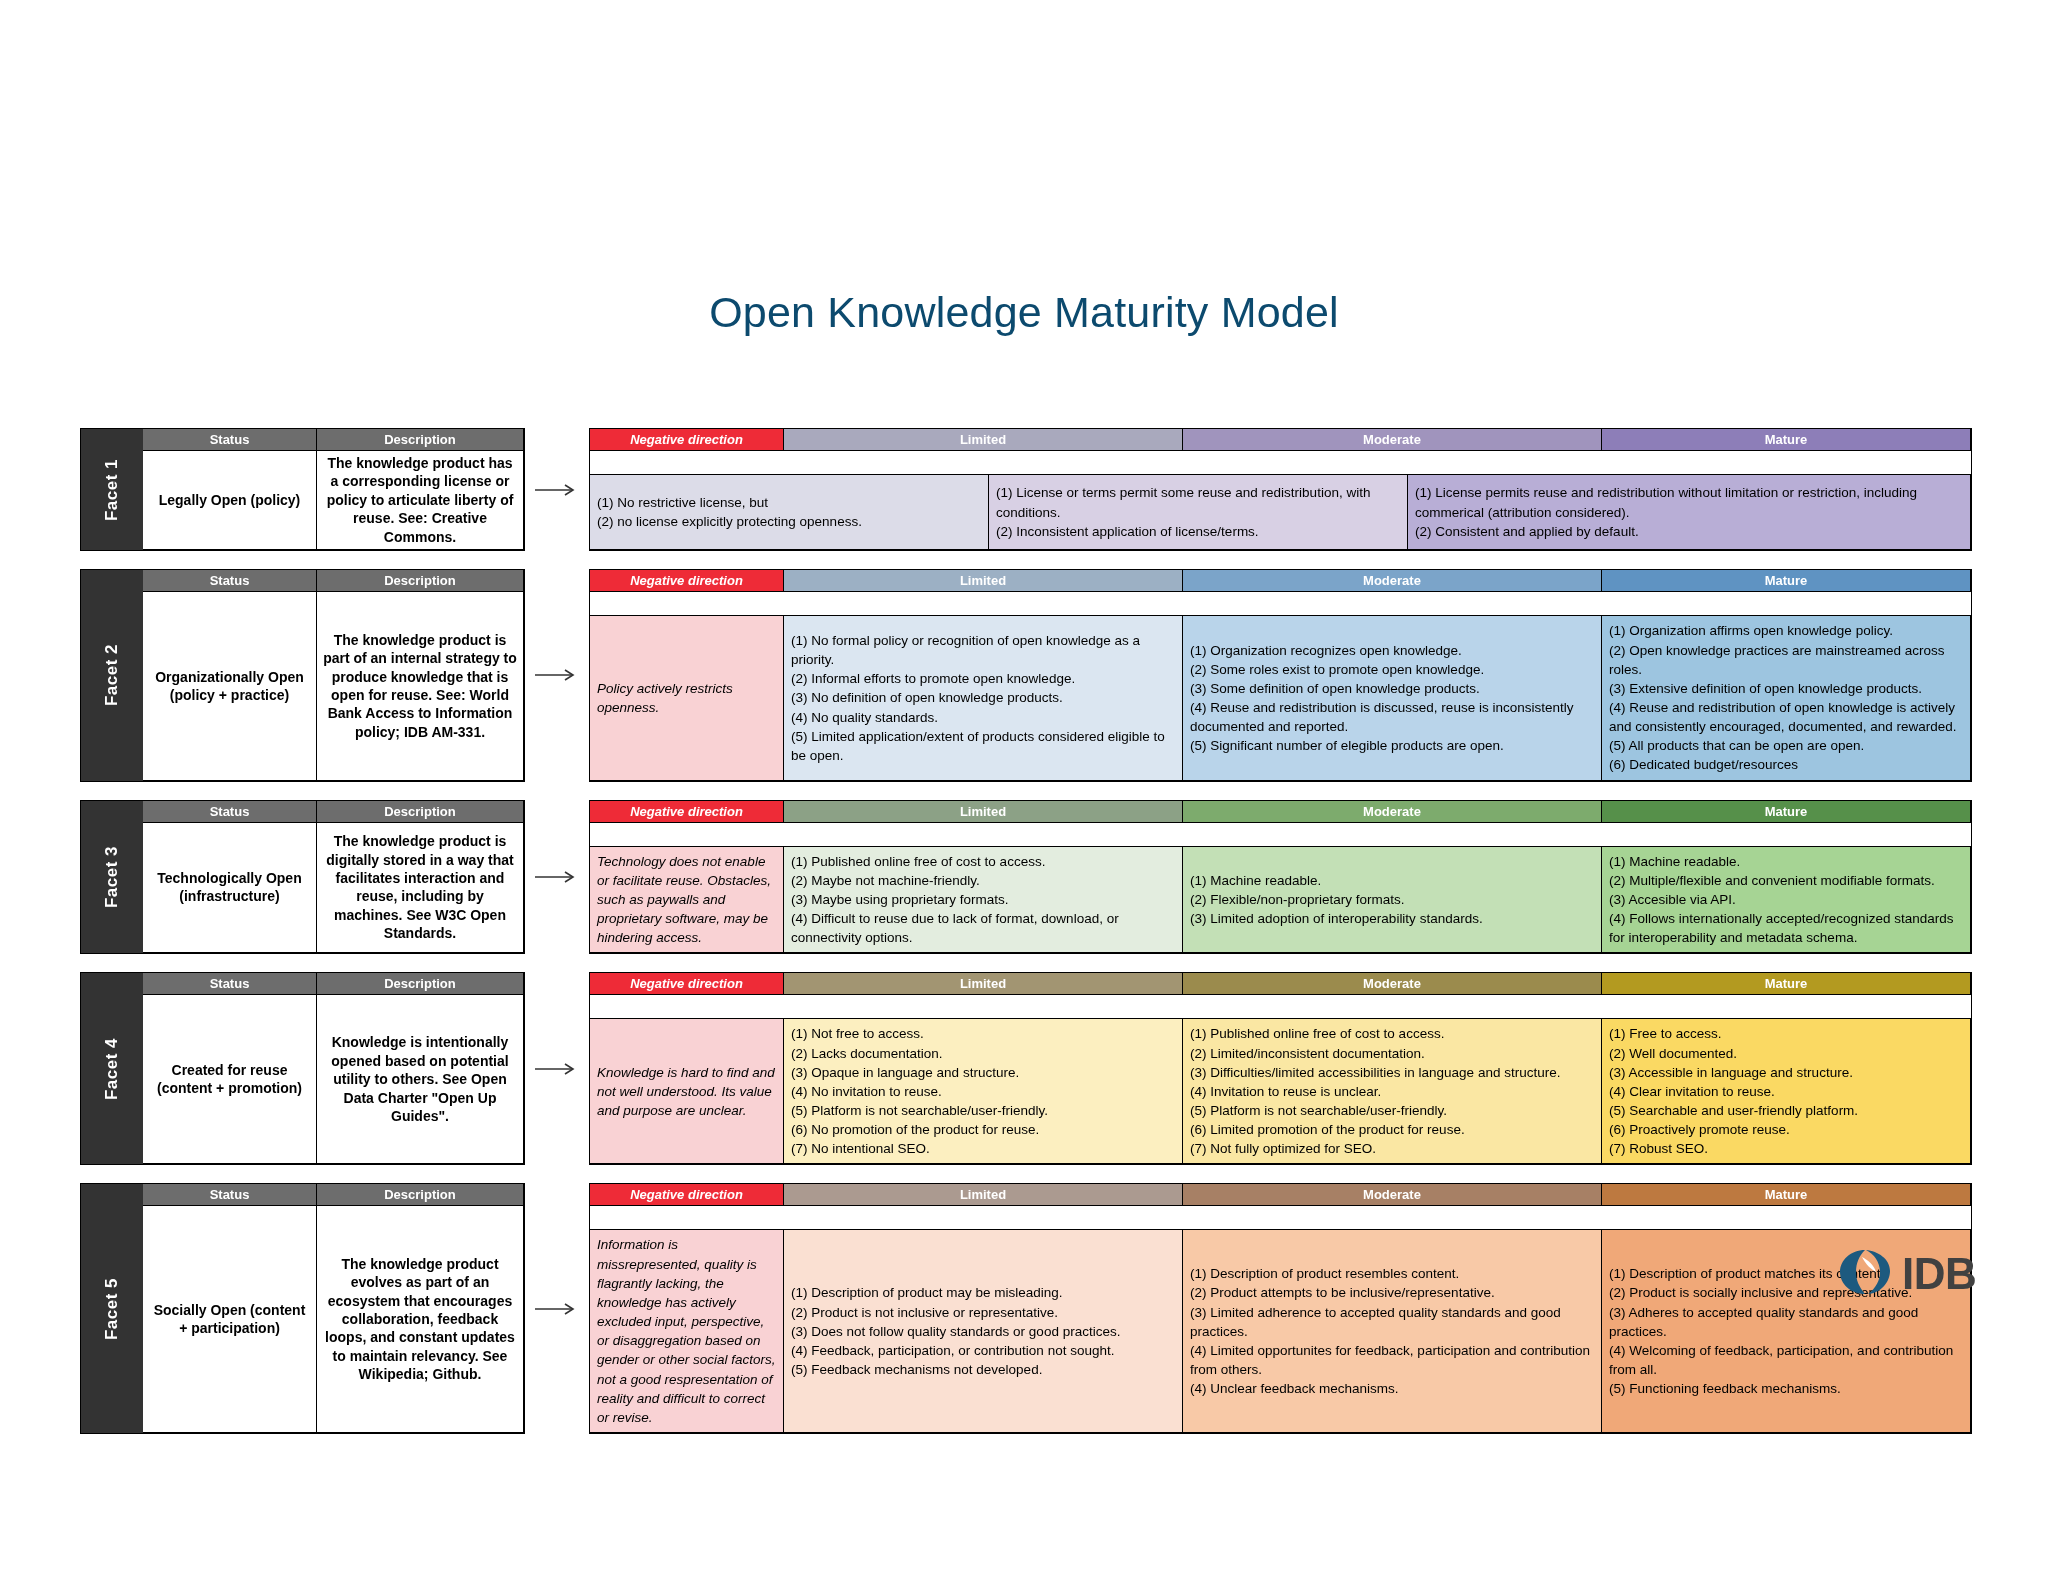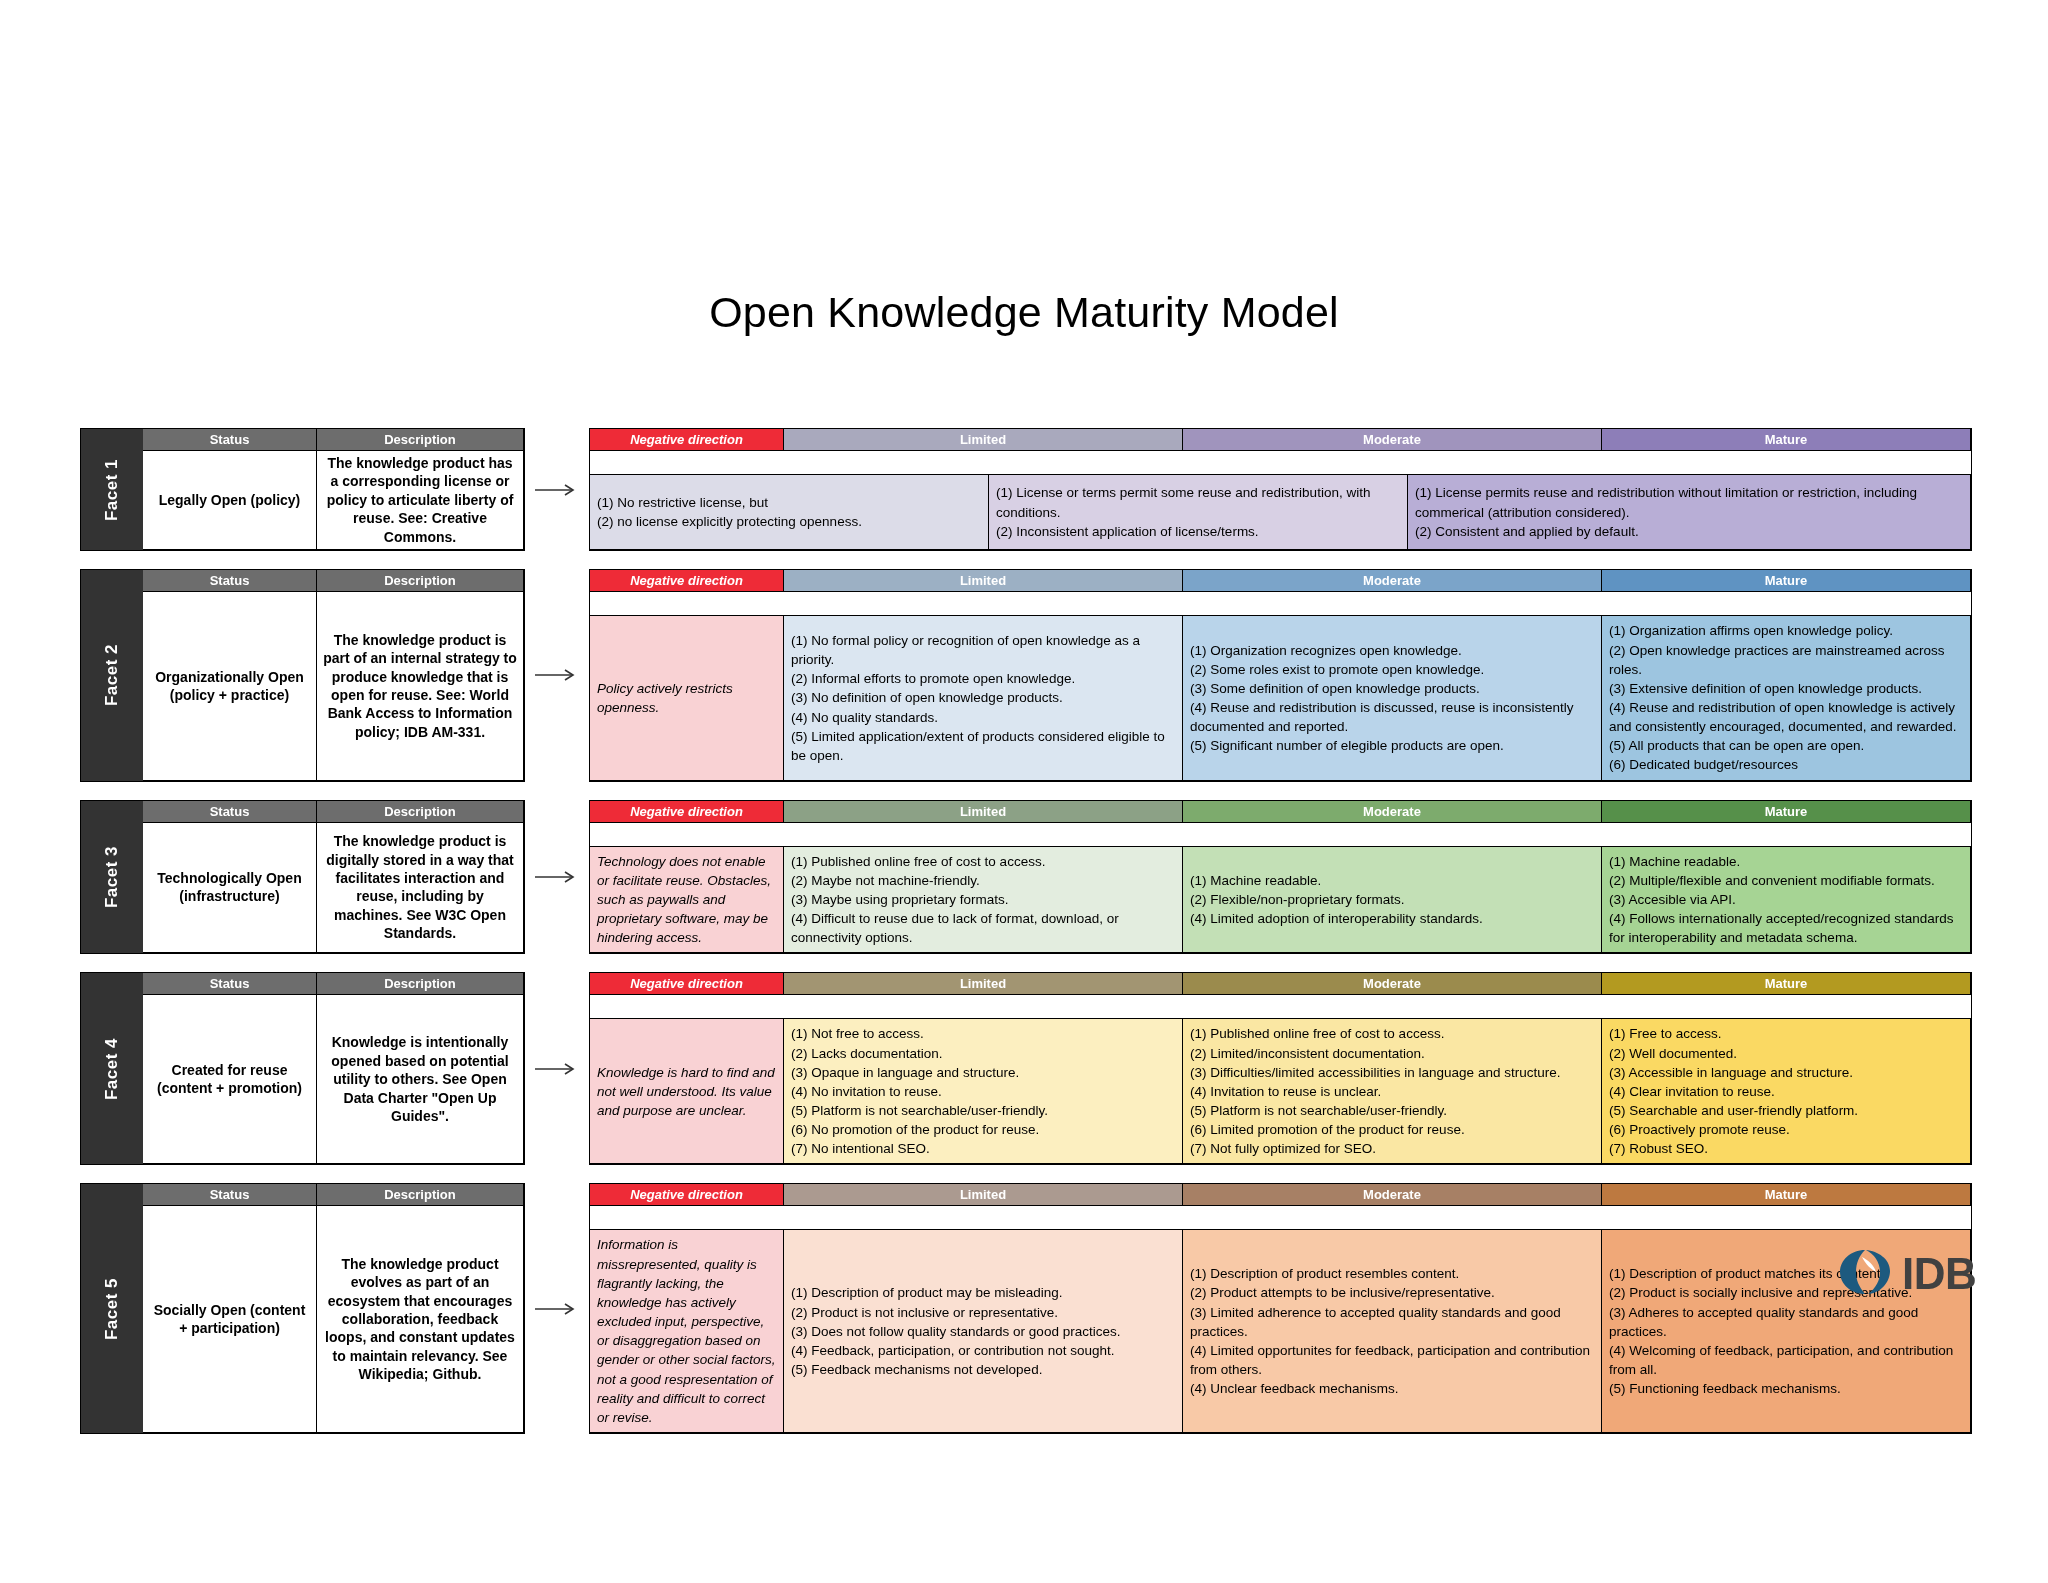--- a/index.html
+++ b/index.html
@@ -23,21 +23,21 @@
   }
 
   
   .title {
     position: absolute;
     top: 288px;
     left: 0;
     width: 2048px;
     text-align: center;
     font-size: 43px;
-    color: #000000;
+    color: #0c4a6e;
     letter-spacing: 0.2px;
     font-weight: 400;
     font-family: "Liberation Sans", sans-serif;
   }
 
   
   .matrix {
     position: absolute;
     left: 80px;
     top: 428px;
@@ -350,21 +350,21 @@
             <div class="col-neg neg-body" style="background: rgb(249, 210, 212);">Technology does not enable or facilitate reuse. Obstacles, such as paywalls and proprietary software, may be hindering access.</div>
             <div class="col-lim" style="background: rgb(227, 237, 223);">
               <span class="lv-line">(1) Published online free of cost to access.</span>
               <span class="lv-line">(2) Maybe not machine-friendly.</span>
               <span class="lv-line">(3) Maybe using proprietary formats.</span>
               <span class="lv-line">(4) Difficult to reuse due to lack of format, download, or connectivity options.</span>
             </div>
             <div class="col-mod" style="background: rgb(195, 224, 182);">
               <span class="lv-line">(1) Machine readable.</span>
               <span class="lv-line">(2) Flexible/non-proprietary formats.</span>
-              <span class="lv-line">(4) Limited adoption of interoperability standards.</span>
+              <span class="lv-line">(3) Limited adoption of interoperability standards.</span>
             </div>
             <div class="col-mat" style="background: rgb(166, 212, 148);">
               <span class="lv-line">(1) Machine readable.</span>
               <span class="lv-line">(2) Multiple/flexible and convenient modifiable formats.</span>
               <span class="lv-line">(3) Accesible via API.</span>
               <span class="lv-line">(4) Follows internationally accepted/recognized standards for interoperability and metadata schema.</span>
             </div>
           </div>
         </div>
       </div>

